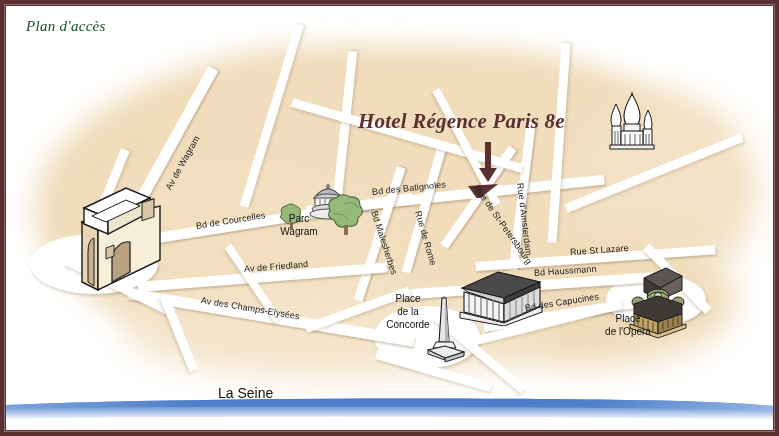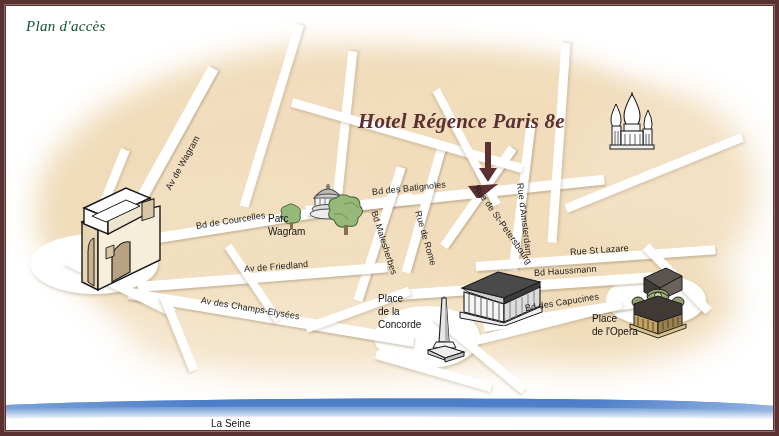--- a/index.html
+++ b/index.html
@@ -26,34 +26,34 @@
         box-shadow:1px 2px 2px rgba(120,100,70,.30);
         transform-origin:0 50%;}
   .road.soft{box-shadow:1px 2px 3px rgba(120,100,70,.22);}
   .plaza{position:absolute;background:#ffffff;border-radius:50%;
          box-shadow:1px 2px 3px rgba(120,100,70,.28);}
 
   
   .lbl{position:absolute;font-family:"Liberation Sans",sans-serif;font-size:9px;
        color:#1a1a1a;white-space:nowrap;transform-origin:0 50%;letter-spacing:.1px;}
   .plc{position:absolute;font-family:"Liberation Sans",sans-serif;font-size:10px;
-       color:#111;white-space:nowrap;line-height:13px;}
+       color:#111;white-space:nowrap;text-align:center;line-height:13px;}
 
   
   #page-title{position:absolute;left:20px;top:12px;font-family:"Liberation Serif",serif;
               font-style:italic;font-size:15px;color:#14532d;letter-spacing:.3px;}
   #hotel-title{position:absolute;left:352px;top:103px;font-family:"Liberation Serif",serif;
                font-style:italic;font-weight:bold;font-size:21px;color:#5b3030;
                letter-spacing:.2px;white-space:nowrap;}
   #sacre-label{position:absolute;left:648px;top:116px;font-size:10.5px;color:#111;
                line-height:14px;white-space:nowrap;}
 
   
   #seine{position:absolute;left:0;top:390px;width:779px;height:26px;}
-  #seine-label{position:absolute;left:205px;top:379px;font-size:10px;color:#111;margin-top:33px;}
+  #seine-label{position:absolute;left:212px;top:379px;font-size:14px;color:#111;}
 
   
   #hotel-marker{position:absolute;left:462px;top:136px;}
 </style>
 </head>
 <body>
 
 <div id="frame">
   <div id="inner-line"></div>
   <div id="canvas">

